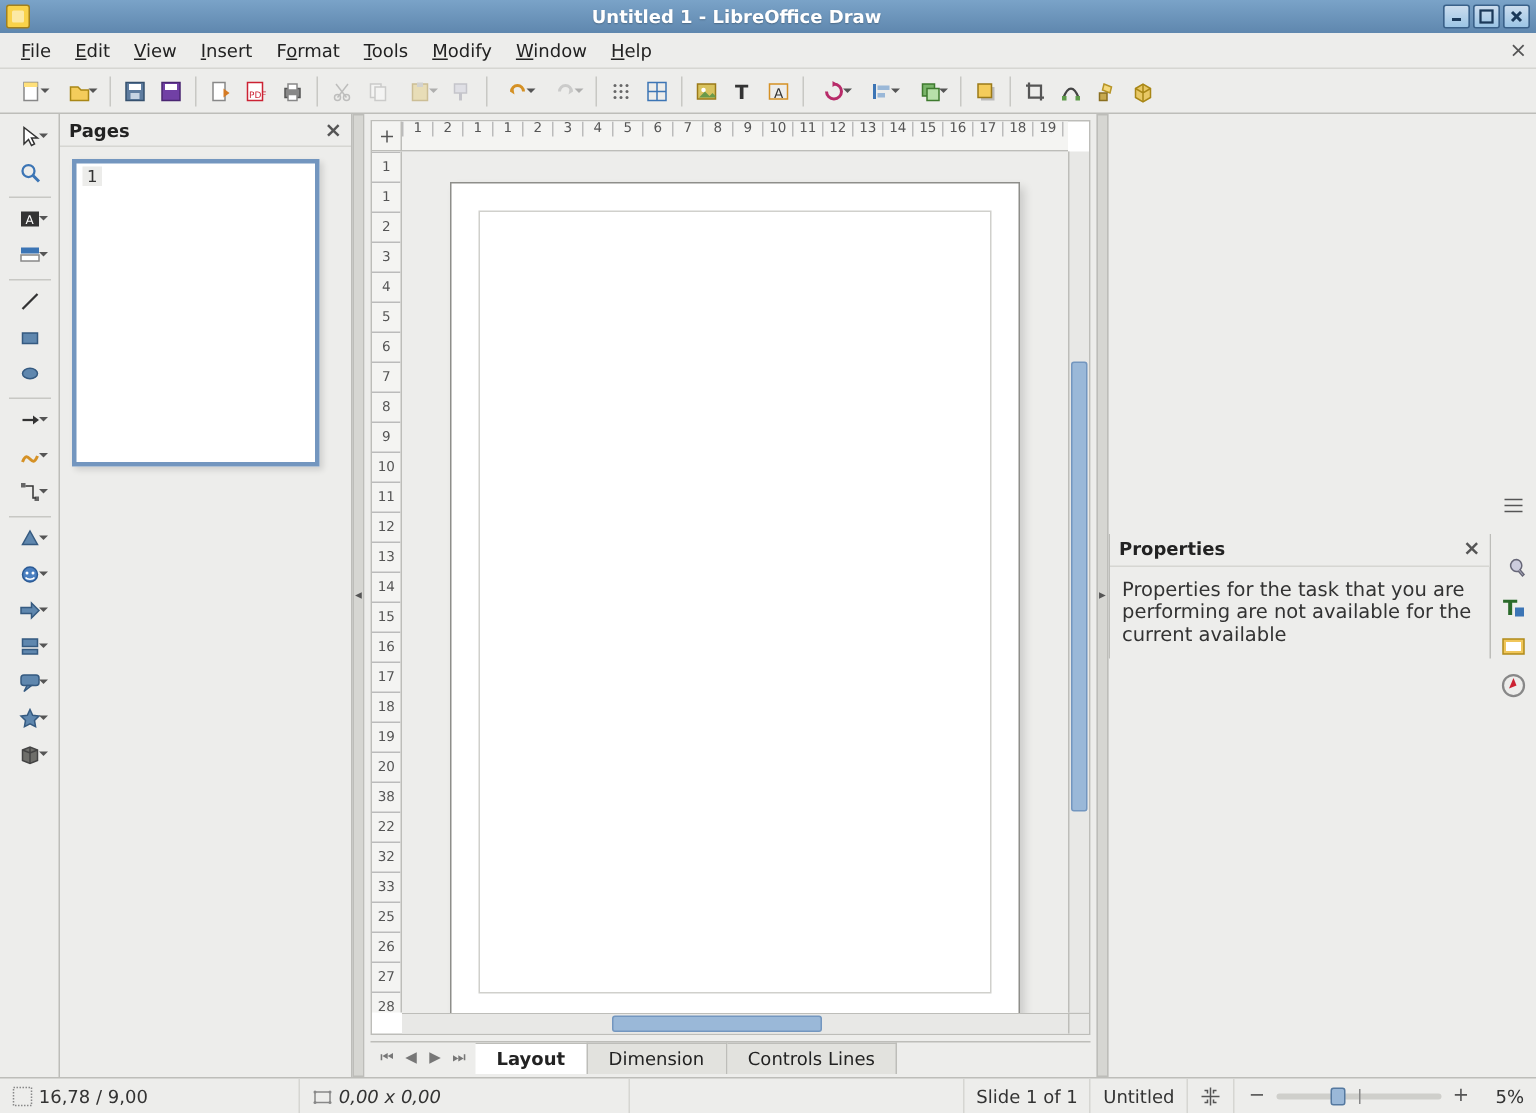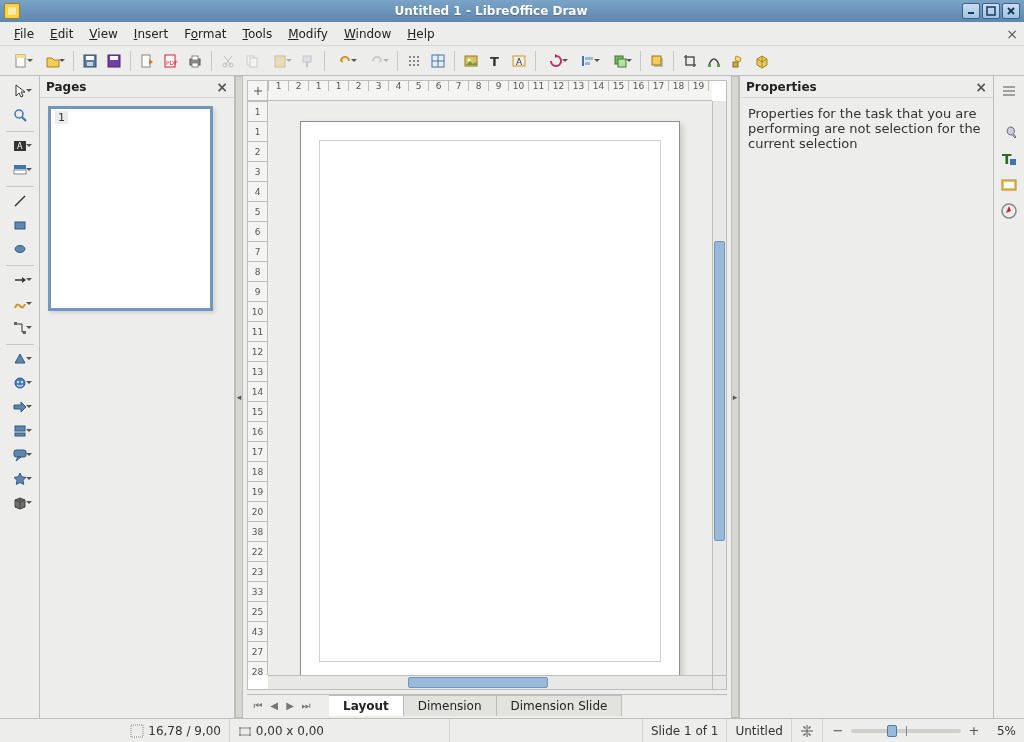--- a/index.html
+++ b/index.html
@@ -53,23 +53,23 @@
   .vscroll .thumb { position: absolute; left: 1px; right: 1px; top: 140px; height: 300px; background: #9ab8d8; border: 1px solid #7396bf; border-radius: 2px; }
   .hscroll-cell { grid-column: 2; grid-row: 3; background: #e8e8e6; border-top: 1px solid #bdbdb9; position: relative; }
   .hscroll-cell .thumb { position: absolute; top: 1px; bottom: 1px; left: 140px; width: 140px; background: #9ab8d8; border: 1px solid #7396bf; border-radius: 2px; }
   .sb-corner { grid-column:3; grid-row:3; background:#e8e8e6; border-left:1px solid #bdbdb9; border-top:1px solid #bdbdb9; }
 
   .tabstrip { height: 22px; display: flex; align-items: stretch; border-top: 1px solid #bdbdb9; background: #ededeb; margin: 0 4px 2px; }
   .tabstrip .nav-btns { display: flex; align-items: center; gap: 2px; padding: 0 4px; }
   .tabstrip .nav-btn { width: 14px; height: 14px; display:flex;align-items:center;justify-content:center; color:#777; font-size:10px; }
   .tab { padding: 3px 14px; border-top: 1px solid #bdbdb9; border-right: 1px solid #bdbdb9; background: #e2e2de; font-size: 12px; cursor: default; }
   .tab:first-of-type { border-left: 1px solid #bdbdb9; }
-  .tab.active { background: #fff; font-weight: bold; margin-left: 12px; }
-
-  .right-panels { width: 285px; display: flex; min-width:0; }
+  .tab.active { background: #fff; font-weight: bold; }
+
+  .right-panels { width: 285px; display: flex; min-width:0;align-items:center; }
   .properties-panel { flex: 1; background: #ededeb; border-left: 1px solid #bdbdb9; border-right: 1px solid #bdbdb9; display: flex; flex-direction: column; }
   .properties-body { flex:1; padding: 8px; font-size: 13px; color: #333; }
   .sidebar-tabs { width: 30px; background: #ededeb; display: flex; flex-direction: column; align-items: center; padding-top: 4px; }
   .sidebar-tabs .tool-btn { margin-bottom: 4px; }
 
   .collapse-handle { width: 8px; background: #d6d6d2; border: 1px solid #bdbdb9; display:flex; align-items:center; justify-content:center; color:#555; font-size:9px; cursor:default; }
 
   
   .statusbar { height: 24px; background: #ededeb; border-top: 1px solid #bdbdb9; display: flex; align-items: center; font-size: 12px; color: #333; }
   .statusbar .cell { padding: 0 8px; height: 100%; display: flex; align-items: center; border-right: 1px solid #d6d6d2; }
@@ -450,24 +450,24 @@
           <span class="ruler-tick-v">13</span>
           <span class="ruler-tick-v">14</span>
           <span class="ruler-tick-v">15</span>
           <span class="ruler-tick-v">16</span>
           <span class="ruler-tick-v">17</span>
           <span class="ruler-tick-v">18</span>
           <span class="ruler-tick-v">19</span>
           <span class="ruler-tick-v">20</span>
           <span class="ruler-tick-v">38</span>
           <span class="ruler-tick-v">22</span>
-          <span class="ruler-tick-v">23</span>
+          <span class="ruler-tick-v">32</span>
           <span class="ruler-tick-v">33</span>
           <span class="ruler-tick-v">25</span>
-          <span class="ruler-tick-v">43</span>
+          <span class="ruler-tick-v">26</span>
           <span class="ruler-tick-v">27</span>
           <span class="ruler-tick-v">28</span>
         </div>
       <div class="canvas-view">
         <div class="page">
           <div class="margin"></div>
         </div>
       </div>
       <div class="vscroll">
           <div class="thumb"></div>
@@ -479,34 +479,34 @@
     </div>
     <div class="tabstrip">
       <div class="nav-btns">
         <div class="nav-btn">⏮</div>
         <div class="nav-btn">◀</div>
         <div class="nav-btn">▶</div>
         <div class="nav-btn">⏭</div>
       </div>
       <div class="tab active">Layout</div>
       <div class="tab">Dimension</div>
-      <div class="tab">Dimension Slide</div>
+      <div class="tab">Controls Lines</div>
     </div>
   </div>
 
   <div class="collapse-handle">▸</div>
 
   <div class="right-panels">
     <div class="properties-panel">
       <div class="panel-header">
         <span>Properties</span>
         <span class="close-x">×</span>
       </div>
       <div class="properties-body">
-        <div>Properties for the task that you are performing are not selection for the current selection</div>
+        <div>Properties for the task that you are performing are not available for the current available</div>
       </div>
     </div>
     <div class="sidebar-tabs">
       <div class="tool-btn">
         <svg width="18" height="18">
             <line x1="3" y1="5" x2="15" y2="5" stroke="#555"></line>
             <line x1="3" y1="9" x2="15" y2="9" stroke="#555"></line>
             <line x1="3" y1="13" x2="15" y2="13" stroke="#555"></line>
           </svg>
       </div>
@@ -532,27 +532,27 @@
         <svg width="18" height="18">
             <circle cx="9" cy="9" r="7" fill="none" stroke="#888" stroke-width="1.5"></circle>
             <path d="M9 4l2 5-5 2z" fill="#c23"></path>
           </svg>
       </div>
     </div>
   </div>
 </div>
 
 <div class="statusbar">
-  <div class="cell" style="width:230px;justify-content:flex-end;">
+  <div class="cell" style="width:200px;">
     <svg width="14" height="14">
         <rect x="1" y="1" width="12" height="12" fill="none" stroke="#888" stroke-dasharray="1,1"></rect>
       </svg>
     &nbsp;<span>16,78 / 9,00</span>
   </div>
-  <div class="cell" style="width:220px;">
+  <div class="cell" style="width:220px;font-style:italic;">
     <svg width="14" height="14">
         <rect x="2" y="4" width="10" height="7" fill="none" stroke="#888"></rect>
         <circle cx="2" cy="4" r="1" fill="#888"></circle>
         <circle cx="12" cy="4" r="1" fill="#888"></circle>
         <circle cx="2" cy="11" r="1" fill="#888"></circle>
         <circle cx="12" cy="11" r="1" fill="#888"></circle>
       </svg>
     &nbsp;<span>0,00 x 0,00</span>
   </div>
   <div class="cell flex-spacer"></div>

